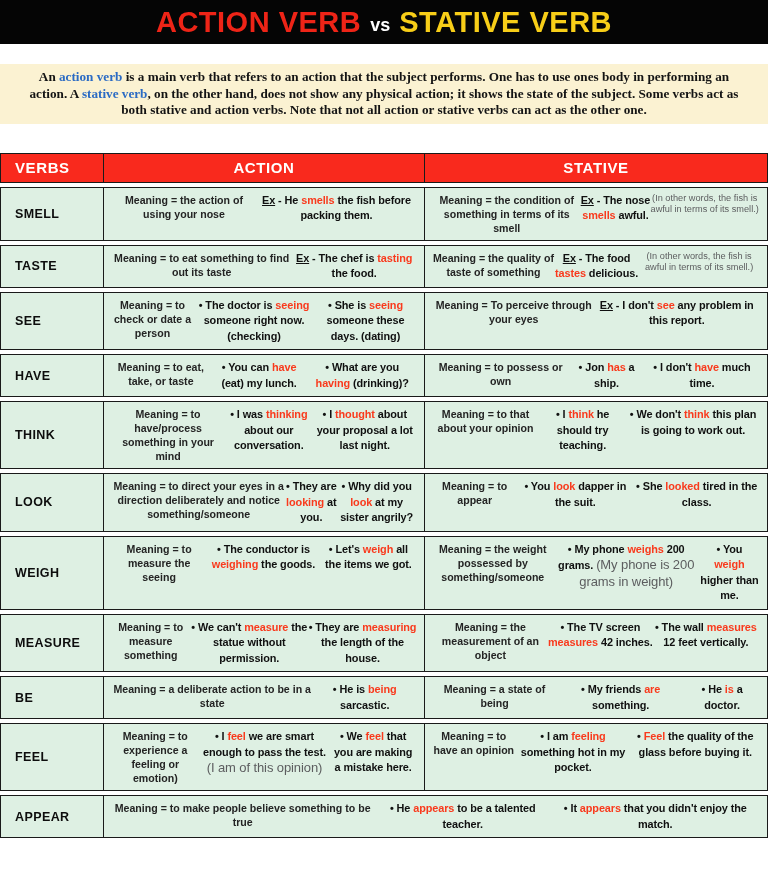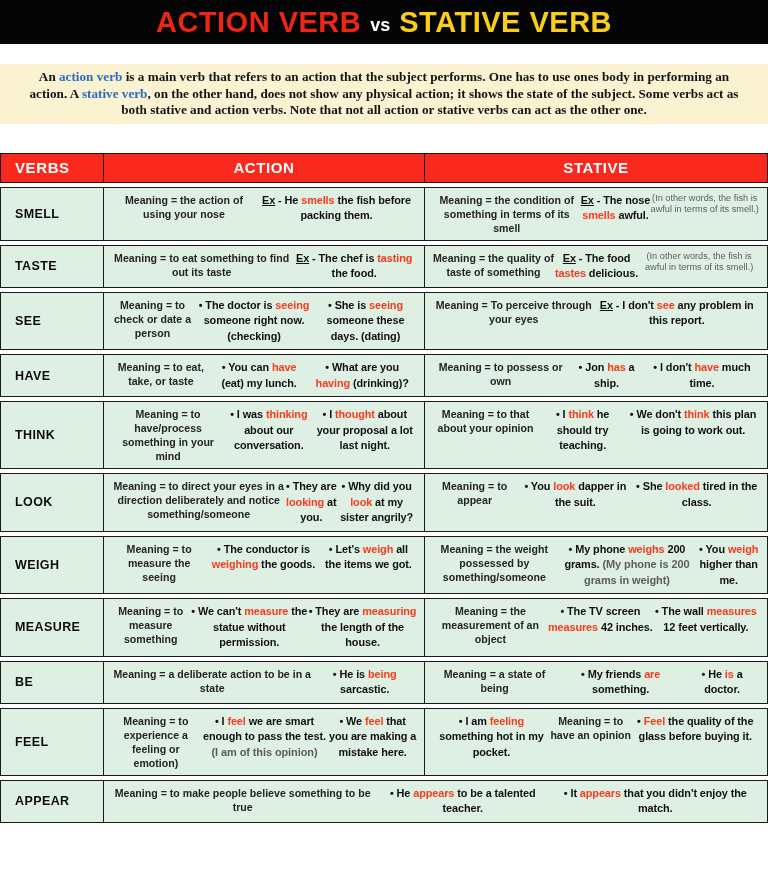--- a/index.html
+++ b/index.html
@@ -52,21 +52,21 @@
     letter-spacing:.6px;
   }
   .hdr .action-col,.hdr .stative-col{justify-content:center;}
 
   .line{white-space:normal;}
   .line.m{font-size:10.6px;font-weight:600;color:#242424;line-height:14px;}
   .line.b,.line.ex{font-size:10.9px;font-weight:bold;color:#101010;line-height:15.5px;letter-spacing:-.1px;}
   .line.n{font-size:9.2px;font-weight:400;color:var(--c-gray);line-height:11px;}
   .line.al-left{text-align:center;}
   .red{color:var(--c-highlight);}
-  .gray{font-weight:700;color:var(--c-gray);font-size:11px;}
+  .gray{font-weight:400;color:var(--c-gray);font-size:13px;}
   .exu{text-decoration:underline;text-align:right;}
 </style>
 </head>
 <body>
 
 <div>
 
   <div class="topbar">
     <span class="title-action">ACTION VERB</span>
     <span class="title-vs">vs</span>
@@ -196,22 +196,22 @@
           </div>
         </div>
         <div class="trow">
           <div class="cell verb-col">FEEL</div>
           <div class="cell action-col content-cell">
             <div class="line m"><span>Meaning = to experience a feeling or emotion)</span></div>
             <div class="line b">• <span>I </span><span class="red">feel</span><span> we are smart enough to pass the test. </span><span class="gray">(I am of this opinion)</span></div>
             <div class="line b">• <span>We </span><span class="red">feel</span><span> that you are making a mistake here.</span></div>
           </div>
           <div class="cell stative-col content-cell">
+            <div class="line m"><span>Meaning = to have an opinion</span></div>
             <div class="line b">• <span>I am </span><span class="red">feeling</span><span> something hot in my pocket.</span></div>
-            <div class="line m"><span>Meaning = to have an opinion</span></div>
             <div class="line b">• <span class="red">Feel</span><span> the quality of the glass before buying it.</span></div>
           </div>
         </div>
         <div class="trow">
           <div class="cell verb-col">APPEAR</div>
           <div class="cell stative-col content-cell">
             <div class="line m"><span>Meaning = to make people believe something to be true</span></div>
             <div class="line b">• <span>He </span><span class="red">appears</span><span> to be a talented teacher.</span></div>
             <div class="line b">• <span>It </span><span class="red">appears</span><span> that you didn't enjoy the match.</span></div>
           </div>

